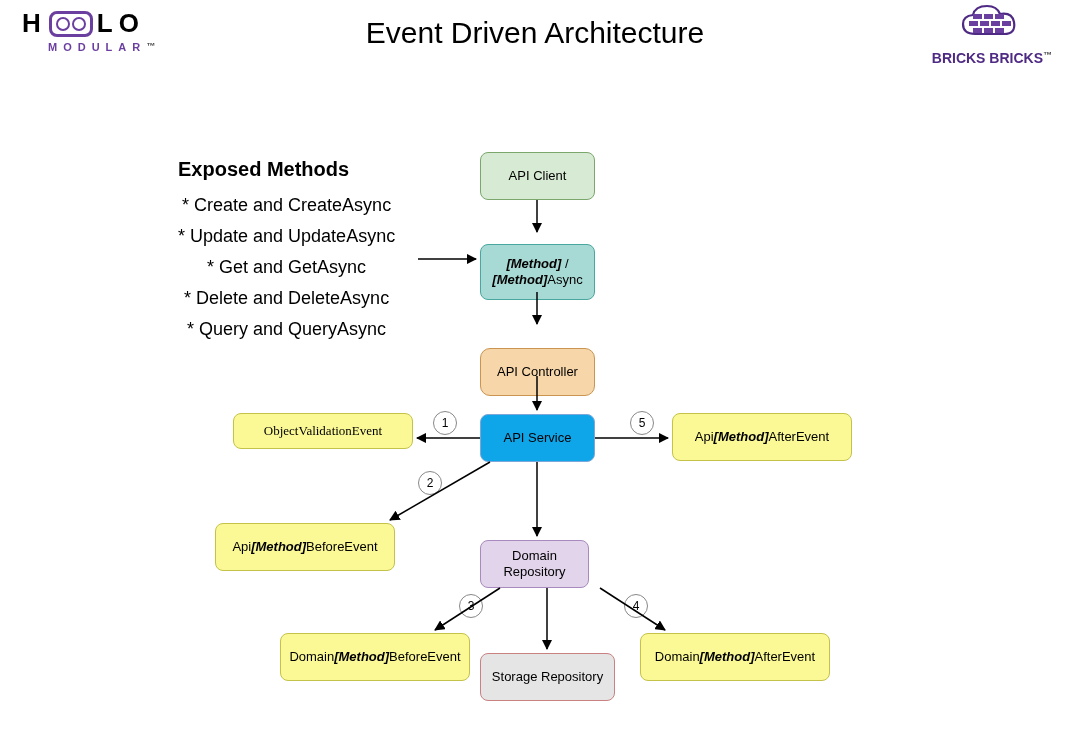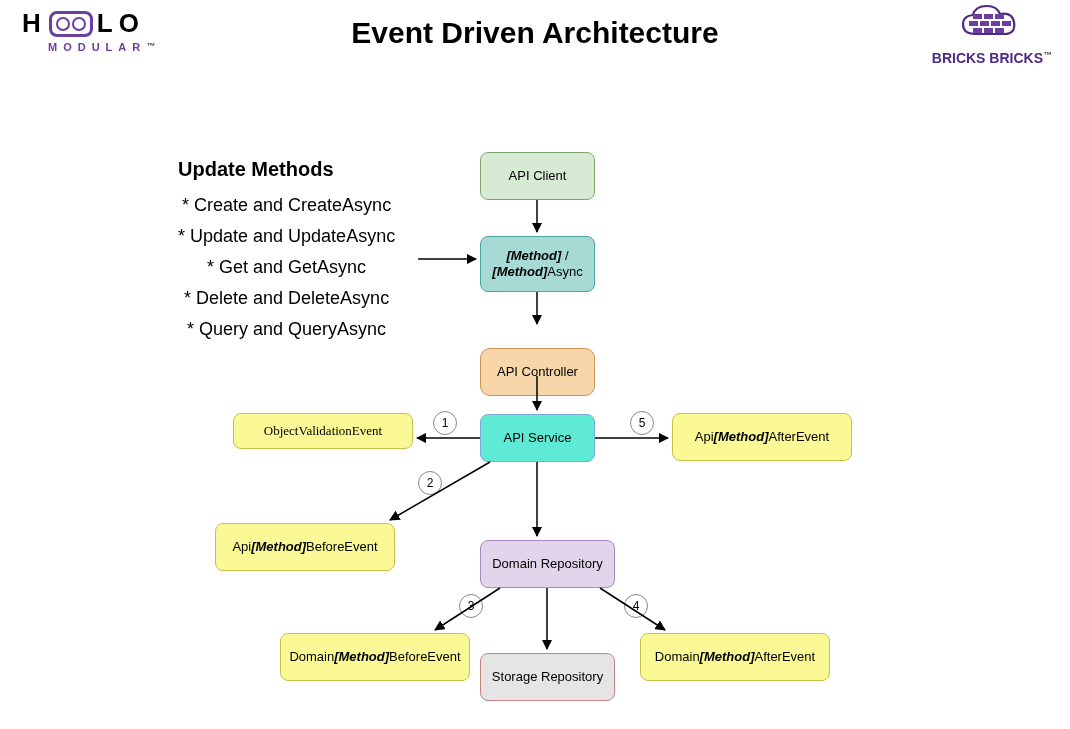--- a/index.html
+++ b/index.html
@@ -13,21 +13,21 @@
     position: relative;
     overflow: hidden;
   }
   .title {
     position: absolute;
     top: 16px;
     left: 0;
     width: 1070px;
     text-align: center;
     font-size: 30px;
-    font-weight: bold;
+    font-weight: normal;
   }
   .logo-left {
     position: absolute;
     top: 8px;
     left: 22px;
   }
   .logo-left .holo {
     font-family: Verdana, Geneva, sans-serif;
     font-size: 26px;
     letter-spacing: 4px;
@@ -116,23 +116,23 @@
     align-items: center;
     justify-content: center;
     font-size: 13px;
     text-align: center;
     padding: 2px 8px;
     line-height: 1.25;
   }
   .node .em { font-style: italic; font-weight: bold; }
 
   .c-green  { background:#d7ead3; border-color:#7ba76d; }
-  .c-teal   { background:#a7d9d5; border-color:#4aa79f; }
+  .c-teal   { background:#a7d9d5; border-color:#4aa79f;margin-top:8px; }
   .c-orange { background:#f7d6a9; border-color:#c99551; }
-  .c-blue   { background:#5eead4; border-color:#7da7d9; }
+  .c-blue   { background:#0ea5e9; border-color:#7da7d9; }
   .c-purple { background:#e2d5eb; border-color:#a88abf; }
   .c-rose   { background:#e5e5e5; border-color:#c98181; }
   .c-yellow { background:#fbf896; border-color:#c5c24a; }
 
   .step {
     position: absolute;
     width: 22px; height: 22px;
     border: 1px solid #888;
     border-radius: 50%;
     font-size: 12px;
@@ -176,21 +176,21 @@
         <rect x="25" y="24" width="9" height="5"></rect>
         <rect x="36" y="24" width="9" height="5"></rect>
     </g>
   </svg>
   <div class="sb-text"><span>BRICKS BRICKS</span><span class="tm">™</span></div>
 </div>
 
 <div class="title">Event Driven Architecture</div>
 
 <div class="methods-block">
-  <h2>Update Methods</h2>
+  <h2>Exposed Methods</h2>
   <div class="mitem">* Create and CreateAsync</div>
   <div class="mitem">* Update and UpdateAsync</div>
   <div class="mitem">* Get and GetAsync</div>
   <div class="mitem">* Delete and DeleteAsync</div>
   <div class="mitem">* Query and QueryAsync</div>
 </div>
 
 <div class="node c-green" style="left:480px; top:152px; width:115px; height:48px;">
   <span>API Client</span>
 </div>
@@ -203,21 +203,21 @@
 </div>
 
 <div class="node c-orange" style="left:480px; top:348px; width:115px; height:48px;border-radius:10px;">
   <span>API Controller</span>
 </div>
 
 <div class="node c-blue" style="left:480px; top:414px; width:115px; height:48px;">
   <span>API Service</span>
 </div>
 
-<div class="node c-purple" style="left:480px; top:540px; width:135px; height:48px;">
+<div class="node c-purple" style="left:480px; top:540px; width:109px; height:48px;">
   <span>Domain Repository</span>
 </div>
 
 <div class="node c-rose" style="left:480px; top:653px; width:135px; height:48px;">
   <span>Storage Repository</span>
 </div>
 
 <div class="node c-yellow" style="left:233px; top:413px; width:180px; height:36px;font-family:Liberation Serif, serif;">
   <span>
     <span>ObjectValidationEvent</span><br>

